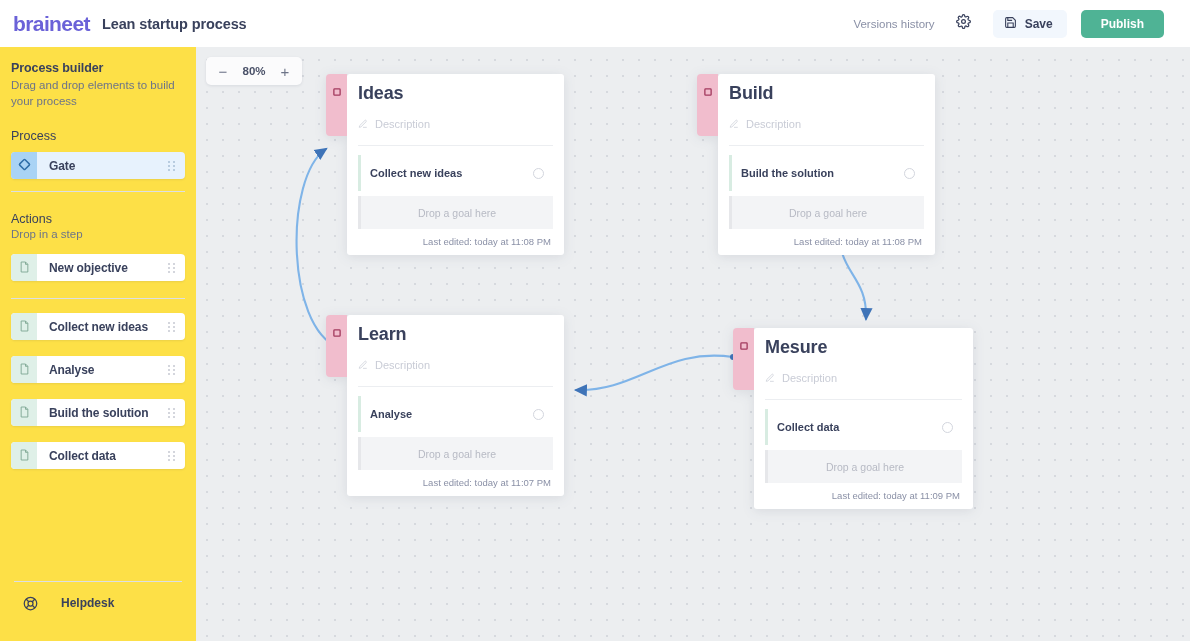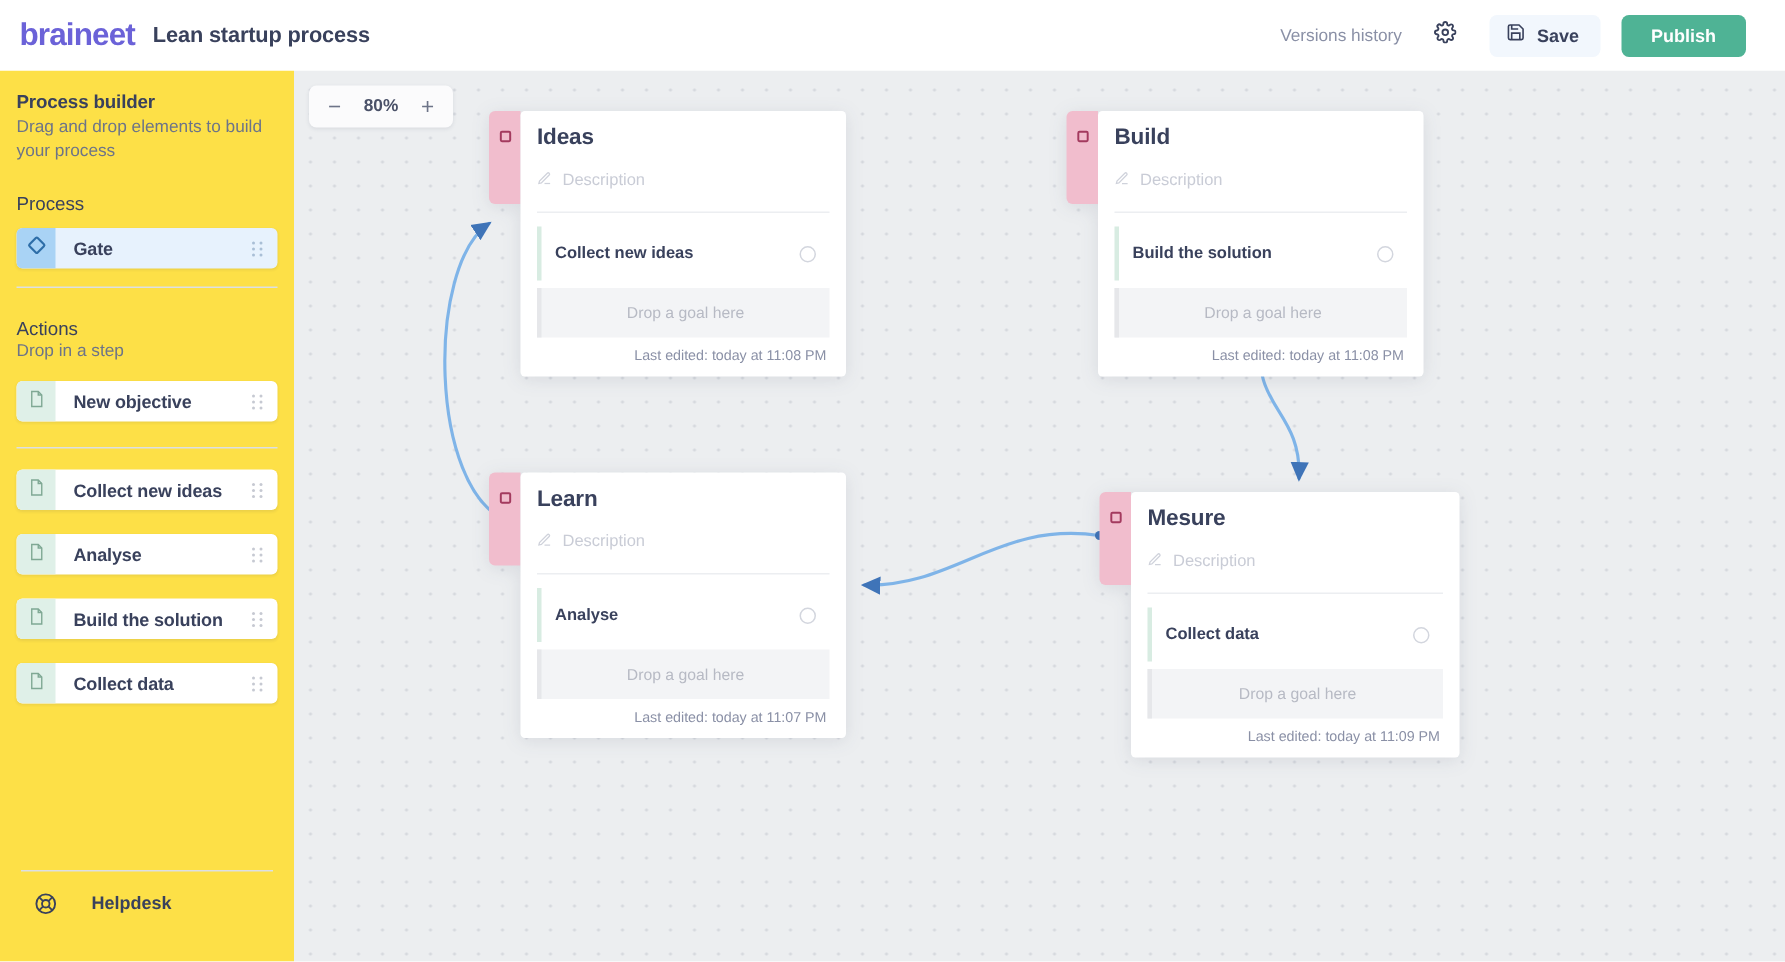--- a/index.html
+++ b/index.html
@@ -130,21 +130,21 @@
     padding-top: 9px;
     display: flex; justify-content: center;
     align-self: flex-start;
     height: 62px;
   }
   .node-card {
     flex: 1; background: #ffffff; border-radius: 3px;
     padding: 9px 11px 0 11px;
     display: flex; flex-direction: column;
   }
-  .node-title { font-size: 15px; font-weight: bold; color: #39415c; letter-spacing: -0.1px; }
+  .node-title { font-size: 18px; font-weight: bold; color: #39415c; letter-spacing: -0.1px; }
   .node-desc {
     display: flex; align-items: center; gap: 7px;
     margin-top: 11px; padding-bottom: 12px;
     border-bottom: 1px solid #eceef1;
   }
   .node-desc .ph { font-size: 11px; color: #c9ccd6; }
   .action-row {
     display: flex; align-items: center;
     height: 36px; background: #ffffff;
     border-left: 3px solid #d8ece2;
@@ -417,21 +417,21 @@
           </div>
           <div class="action-row">
             <span class="lbl">Collect new ideas</span>
             <span class="circle"></span>
           </div>
           <div class="goal-drop">Drop a goal here</div>
           <div class="last-edited">Last edited: today at 11:08 PM</div>
         </div>
       </div>
 
-      <div class="node" style="left:515px; top:27px; width:238px;">
+      <div class="node" style="left:501px; top:27px; width:238px;">
         <div class="node-tab">
           <span>
             <svg width="10" height="10" viewBox="0 0 16 16" fill="none" stroke="#a33a5e" stroke-width="2.1">
               <rect x="3" y="3" width="10" height="10" rx="1.2"></rect>
             </svg>
           </span>
         </div>
         <div class="node-card">
           <div class="node-title">Build</div>
           <div class="node-desc">

